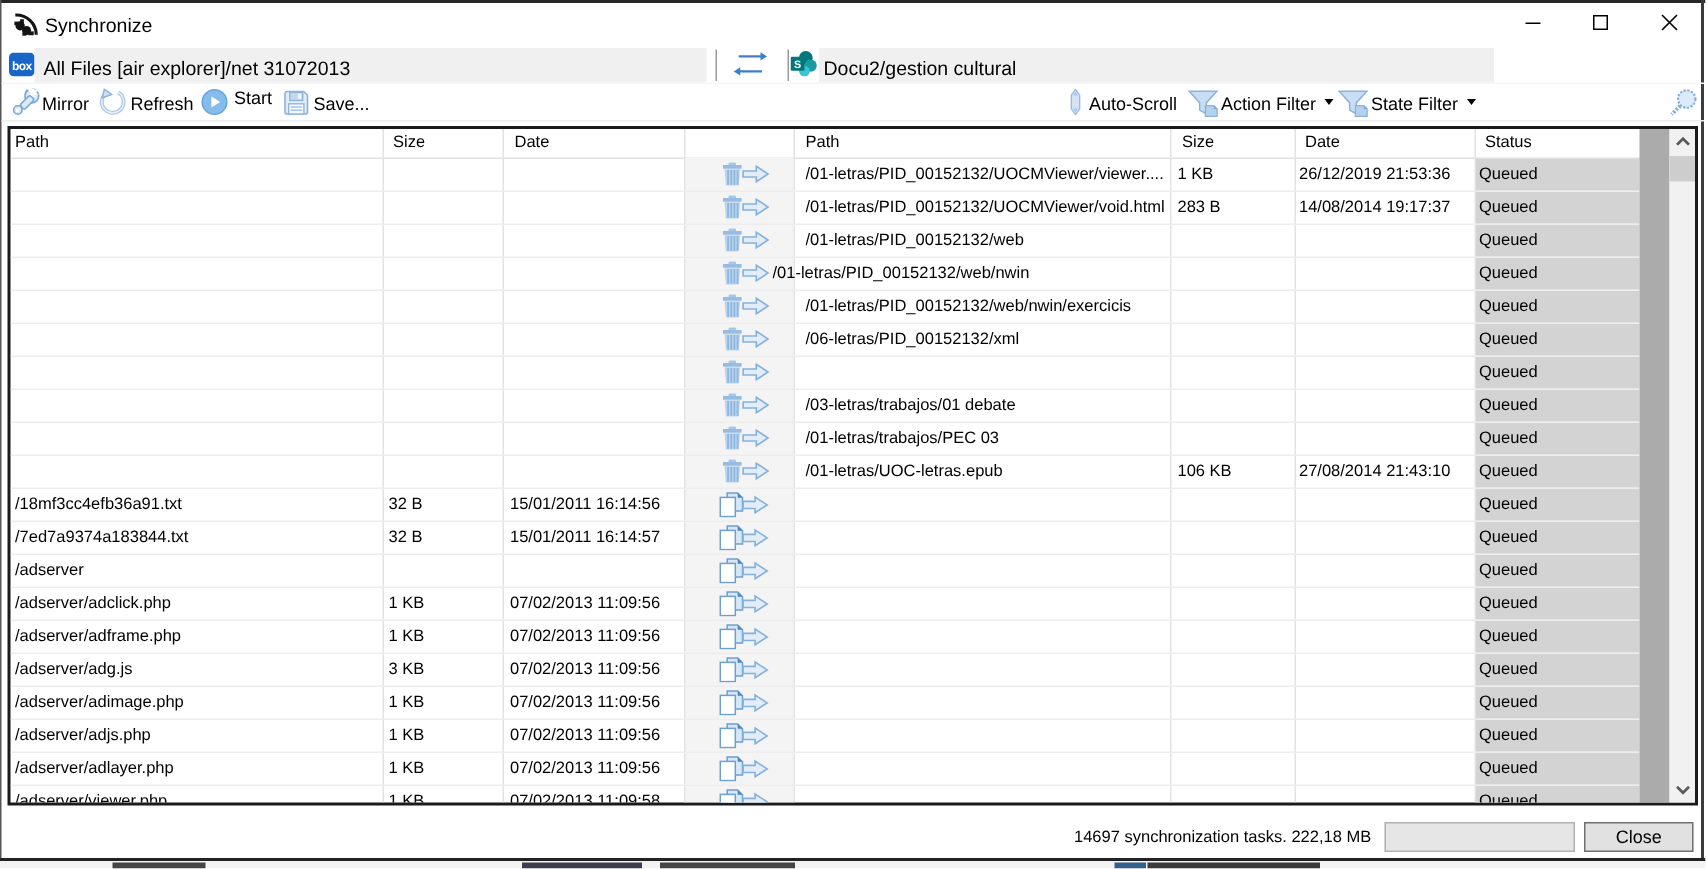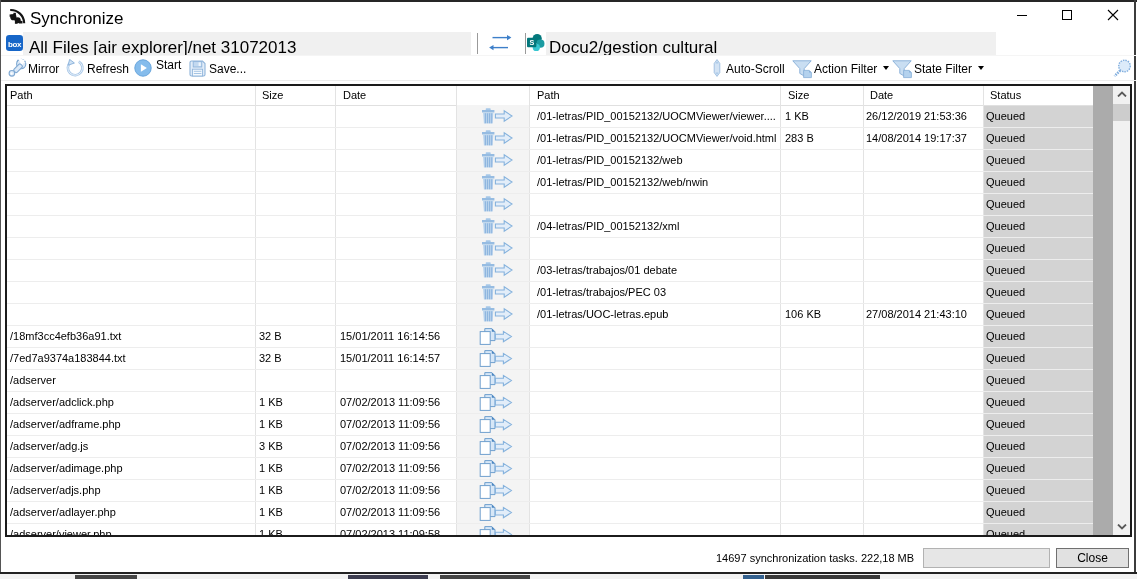--- a/index.html
+++ b/index.html
@@ -1,21 +1,21 @@
 <!DOCTYPE html>
 <html><head><meta charset="utf-8"><style>
 
 *{margin:0;padding:0;box-sizing:border-box}
 html,body{width:1137px;height:579px;overflow:hidden;background:#fff;
  font-family:"Liberation Sans",sans-serif;-webkit-font-smoothing:antialiased}
 .abs{position:absolute}
 body{position:relative}
 .t12{font-size:12px;color:#000}
 .t11{font-size:11px;color:#000}
-.t115{font-size:17px;color:#000}
+.t115{font-size:13px;color:#000}
 .cell{position:absolute;font-size:11px;color:#000;white-space:nowrap;overflow:hidden;line-height:22px}
 
 </style></head><body>
 <div class="abs" style="left:0;top:0;width:1137px;height:2px;background:#262626"></div>
 <div class="abs" style="left:0;top:0;width:1px;height:573px;background:#555"></div>
 <div class="abs" style="left:1134px;top:0;width:2px;height:573px;background:#3c3c3c"></div>
 <div class="abs" style="left:0;top:572px;width:1137px;height:2px;background:#222"></div>
 <svg width="17" height="16" viewBox="0 0 17 16" style="position:absolute;left:9px;top:8px">
 <path d="M1.2 2.0 A13.4 13.4 0 0 1 15.2 15.2" fill="none" stroke="#141414" stroke-width="2.1"></path>
 <circle cx="4.4" cy="9.2" r="3.1" fill="#141414"></circle>
@@ -138,28 +138,29 @@
 <div class="cell" style="left:530px;top:41px;width:243px">/01-letras/PID_00152132/UOCMViewer/void.html</div>
 <div class="cell" style="left:778px;top:41px">283 B</div>
 <div class="cell" style="left:859px;top:41px">14/08/2014 19:17:37</div>
 <div class="abs" style="left:977px;top:42px;width:109px;height:21px;background:#d3d3d3"></div>
 <div class="cell" style="left:979px;top:41px">Queued</div>
 <div class="abs" style="left:0;top:85px;width:1086px;height:1px;background:#ededed"></div>
 <div class="cell" style="left:530px;top:63px;width:243px">/01-letras/PID_00152132/web</div>
 <div class="abs" style="left:977px;top:64px;width:109px;height:21px;background:#d3d3d3"></div>
 <div class="cell" style="left:979px;top:63px">Queued</div>
 <div class="abs" style="left:0;top:107px;width:1086px;height:1px;background:#ededed"></div>
-<div class="cell" style="left:530px;top:85px;width:243px">/01-letras/PID_00152132/web/nwin</div>
+<div class="cell" style="left:508px;top:85px;width:243px">/01-letras/PID_00152132/web/nwin</div>
 <div class="abs" style="left:977px;top:86px;width:109px;height:21px;background:#d3d3d3"></div>
 <div class="cell" style="left:979px;top:85px">Queued</div>
 <div class="abs" style="left:0;top:129px;width:1086px;height:1px;background:#ededed"></div>
+<div class="cell" style="left:530px;top:107px;width:243px">/01-letras/PID_00152132/web/nwin/exercicis</div>
 <div class="abs" style="left:977px;top:108px;width:109px;height:21px;background:#d3d3d3"></div>
 <div class="cell" style="left:979px;top:107px">Queued</div>
 <div class="abs" style="left:0;top:151px;width:1086px;height:1px;background:#ededed"></div>
-<div class="cell" style="left:530px;top:129px;width:243px">/04-letras/PID_00152132/xml</div>
+<div class="cell" style="left:530px;top:129px;width:243px">/06-letras/PID_00152132/xml</div>
 <div class="abs" style="left:977px;top:130px;width:109px;height:21px;background:#d3d3d3"></div>
 <div class="cell" style="left:979px;top:129px">Queued</div>
 <div class="abs" style="left:0;top:173px;width:1086px;height:1px;background:#ededed"></div>
 <div class="abs" style="left:977px;top:152px;width:109px;height:21px;background:#d3d3d3"></div>
 <div class="cell" style="left:979px;top:151px">Queued</div>
 <div class="abs" style="left:0;top:195px;width:1086px;height:1px;background:#ededed"></div>
 <div class="cell" style="left:530px;top:173px;width:243px">/03-letras/trabajos/01 debate</div>
 <div class="abs" style="left:977px;top:174px;width:109px;height:21px;background:#d3d3d3"></div>
 <div class="cell" style="left:979px;top:173px">Queued</div>
 <div class="abs" style="left:0;top:217px;width:1086px;height:1px;background:#ededed"></div>

